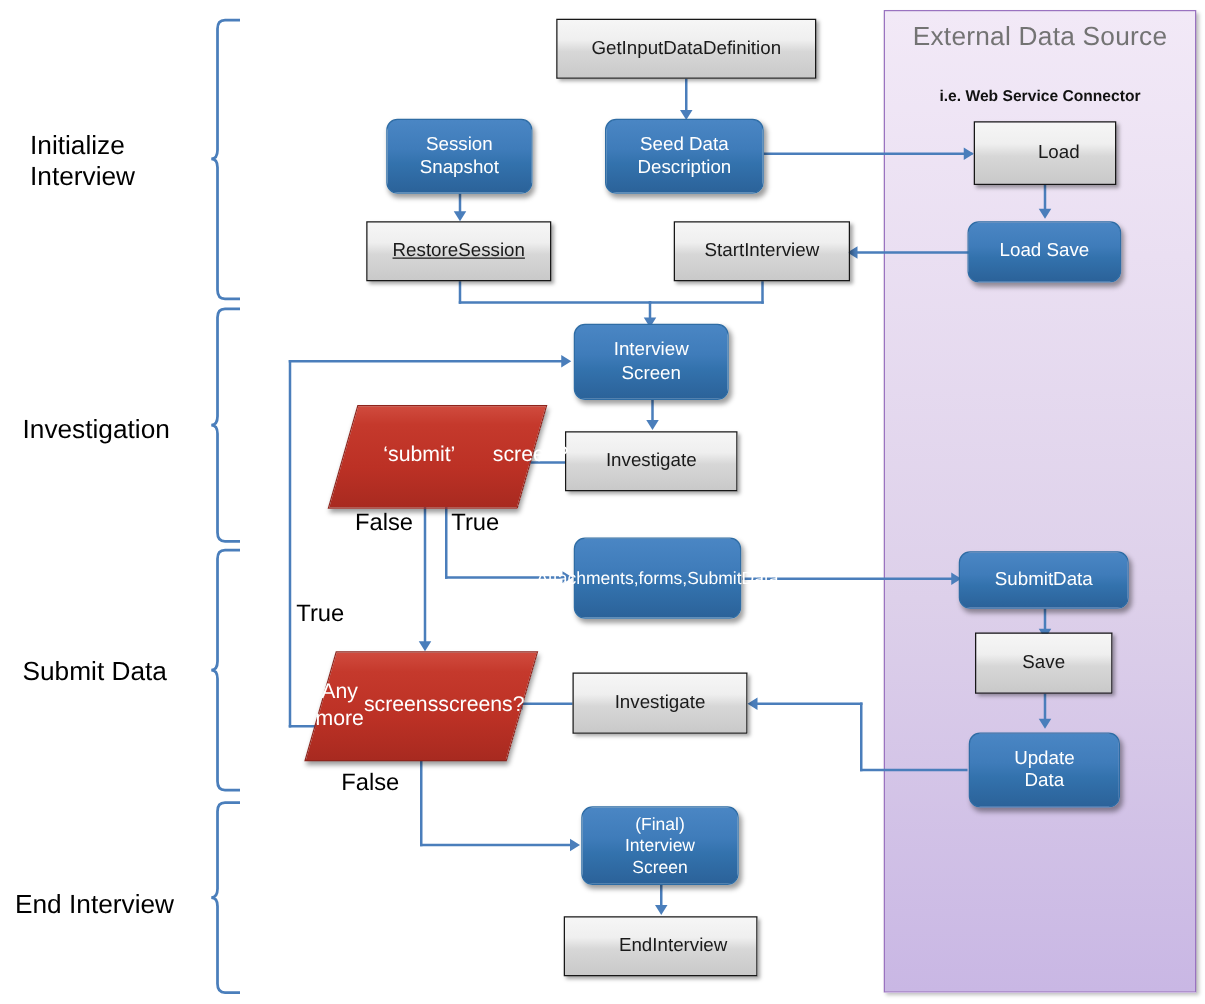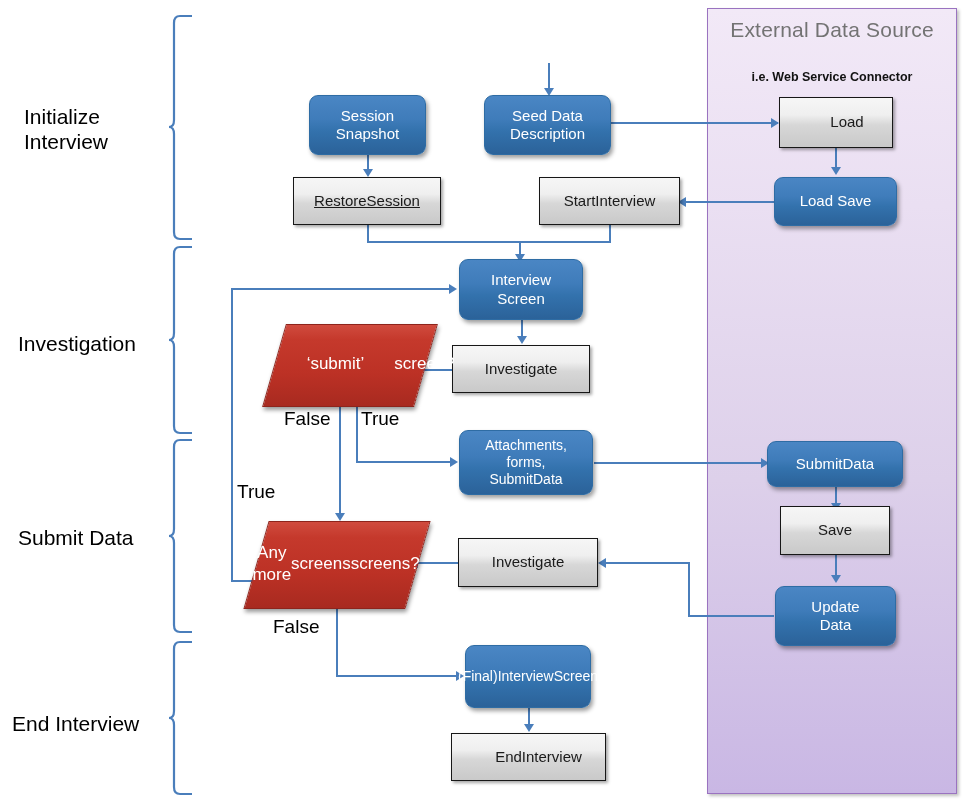--- a/index.html
+++ b/index.html
@@ -159,20 +159,23 @@
   <div class="ln lnh" style="left:231px;top:288px;width:222px;"></div>
   <div class="arw arw-r" style="left:449px;top:284px;"></div>
 
   <div class="ln lnv" style="left:336px;top:605px;height:72px;"></div>
   <div class="ln lnh" style="left:336px;top:675px;width:125px;"></div>
   <div class="arw arw-r" style="left:456px;top:671px;"></div>
 
   <div class="ln lnv" style="left:528px;top:708px;height:18px;"></div>
   <div class="arw arw-d" style="left:524px;top:724px;"></div>
 
+  <div class="node grey" style="left:445px;top:15px;width:208px;height:48px;">
+    <span>GetInputDataDefinition</span>
+  </div>
 
   <div class="node blue" style="left:309px;top:95px;width:117px;height:60px;flex-direction:column;">
     <span>Session</span>
     <span>Snapshot</span>
   </div>
 
   <div class="node blue" style="left:484px;top:95px;width:127px;height:60px;flex-direction:column;">
     <span>Seed Data</span>
     <span>Description</span>
   </div>
@@ -207,21 +210,21 @@
     <div class="para-txt" style="flex-direction:row;gap:30px;">
       <span>Was a</span>
       <span>‘submit’</span>
       <span>screen?</span>
     </div>
   </div>
 
   <div class="elabel" style="left:284px;top:408px;">False</div>
   <div class="elabel" style="left:361px;top:408px;">True</div>
 
-  <div class="node blue" style="left:459px;top:430px;width:134px;height:65px;flex-direction:column;font-size:14px;">
+  <div class="node blue" style="left:459px;top:430px;width:134px;height:65px;flex-direction:row;font-size:14px;">
     <span>Attachments,</span>
     <span>forms,</span>
     <span>SubmitData</span>
   </div>
 
   <div class="node blue" style="left:767px;top:441px;width:136px;height:46px;">
     <span>SubmitData</span>
   </div>
 
   <div class="node grey" style="left:780px;top:506px;width:110px;height:49px;">
@@ -242,21 +245,21 @@
     <div class="para-txt" style="flex-direction:row;">
       <span>Any more</span>
       <span>screens</span>
       <span>screens?</span>
     </div>
   </div>
 
   <div class="elabel" style="left:237px;top:481px;">True</div>
   <div class="elabel" style="left:273px;top:616px;">False</div>
 
-  <div class="node blue" style="left:465px;top:645px;width:126px;height:63px;font-size:14px;">
+  <div class="node blue" style="left:465px;top:645px;width:126px;height:63px;flex-direction:column;font-size:14px;">
     <span>(Final)</span>
     <span>Interview</span>
     <span>Screen</span>
   </div>
 
   <div class="node grey" style="left:451px;top:733px;width:155px;height:48px;padding-left:20px;">
     <span>EndInterview</span>
   </div>
 
 </div>

